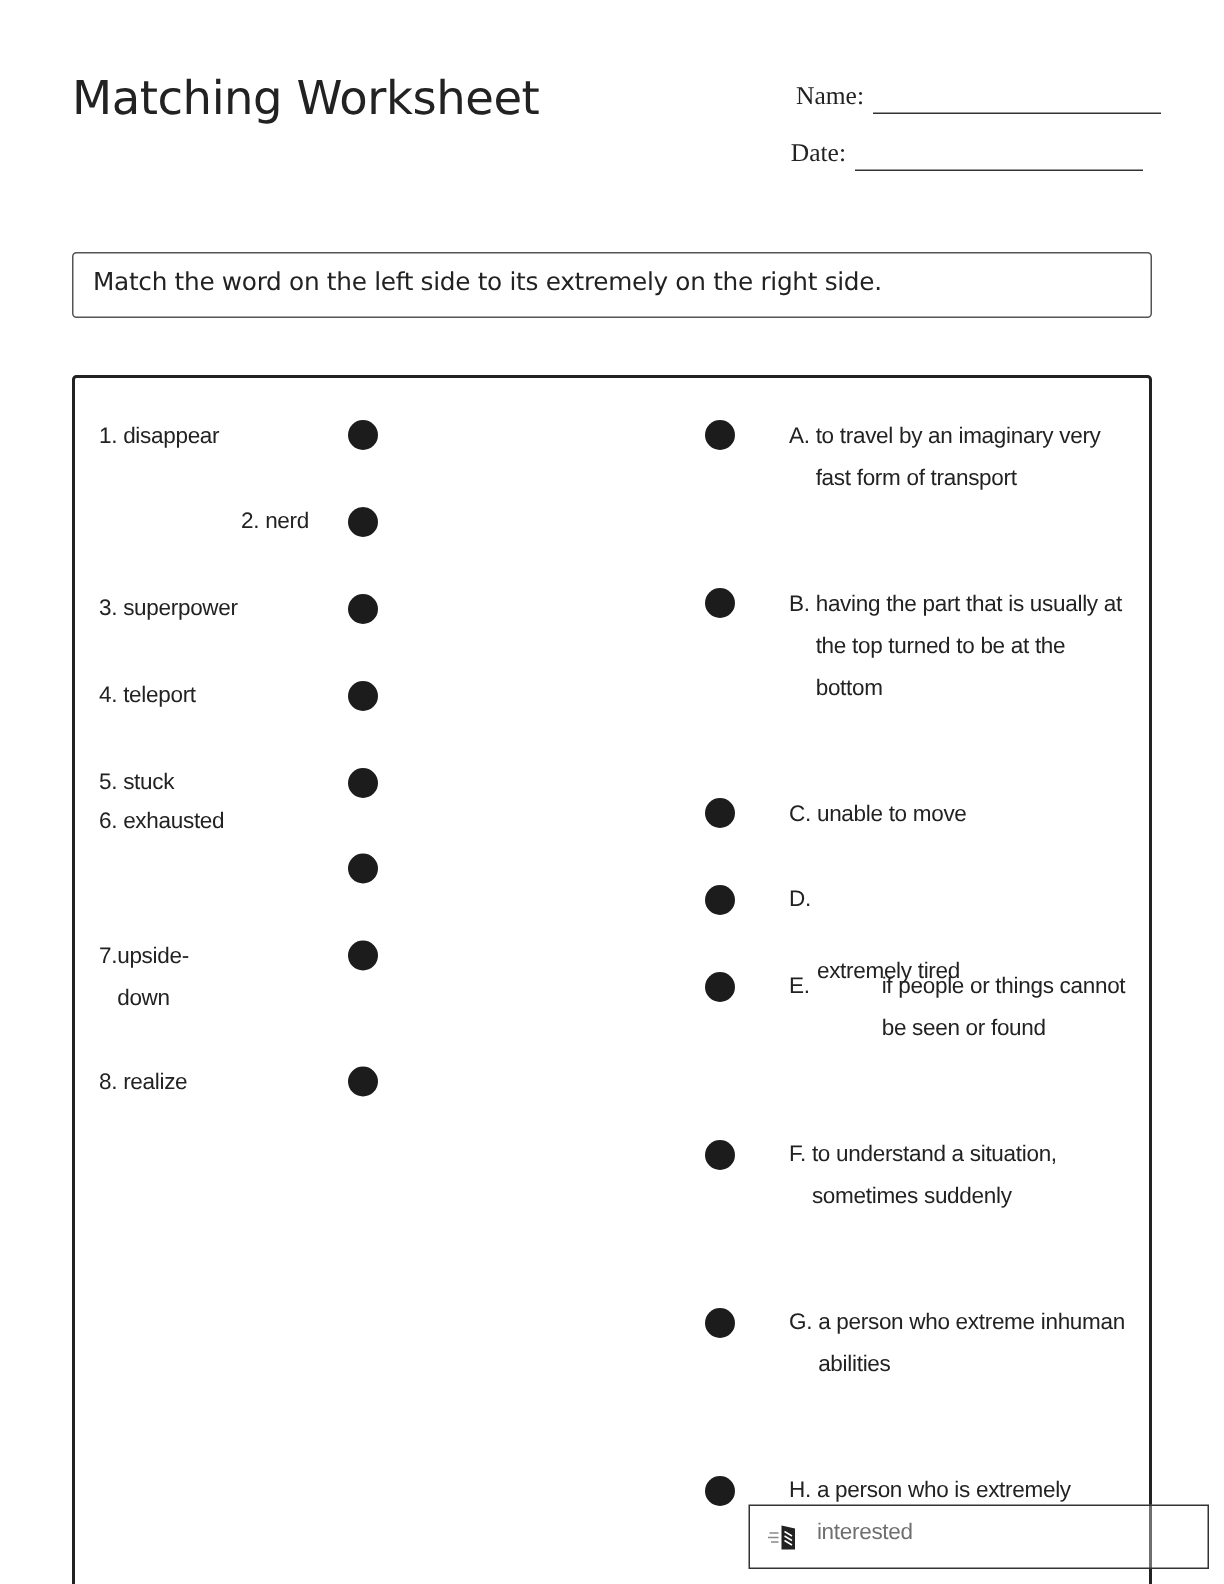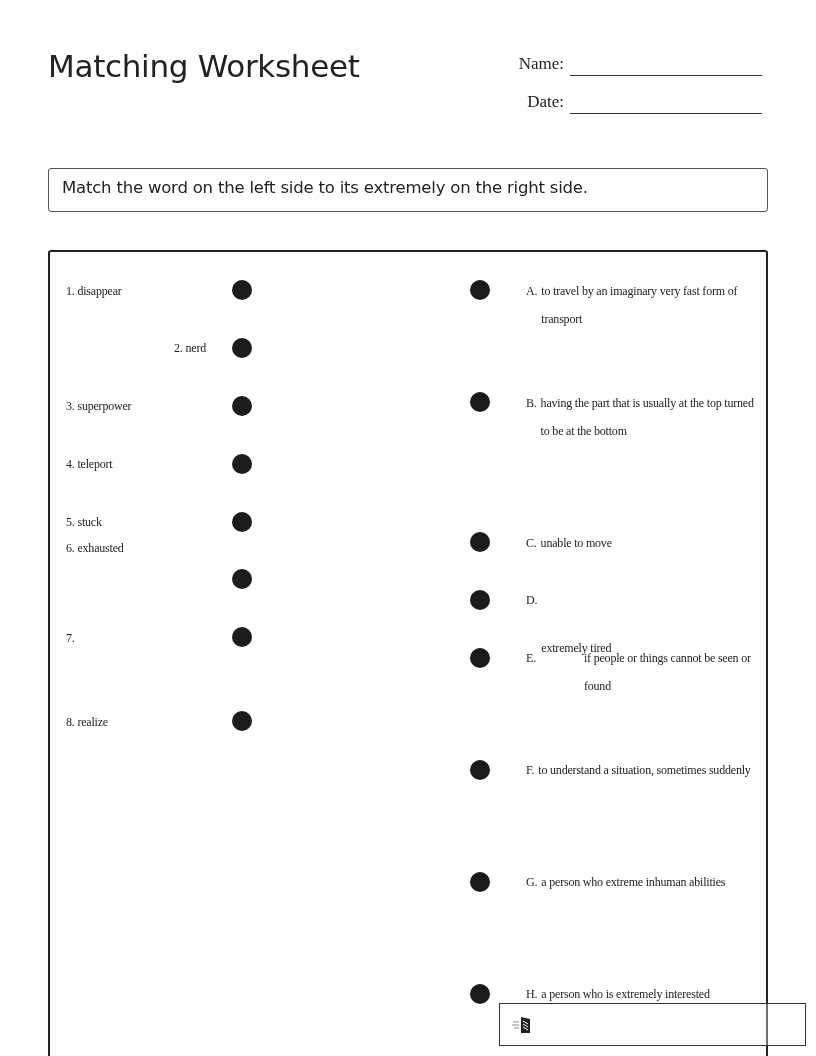--- a/index.html
+++ b/index.html
@@ -23,21 +23,21 @@
     border: 1.5px solid #555; border-radius: 3px;
     font-family: "DejaVu Sans", sans-serif; font-size: 16.5px; color: #222;
     padding: 9px 13px; letter-spacing: -0.2px;
   }
 
   .main-box {
     position: absolute; left: 48px; top: 250px; width: 720px; height: 840px;
     border: 2px solid #222; border-radius: 3px;
   }
 
-  .item { position: absolute; font-family: Liberation Serif, serif; font-size: 12px; color: #222; line-height: 28px; letter-spacing: -0.2px; }
+  .item { position: absolute; font-family: Liberation Sans, sans-serif; font-size: 15px; color: #222; line-height: 28px; letter-spacing: -0.2px; }
   .item .num { display: inline-block; }
   .word-item { left: 66px; width: 140px; }
   .word-item .txt { display: inline; }
   .word-item.wrap { display: flex; }
   .word-item.wrap .num { flex: none; }
   .word-item.wrap .txt { display: block; width: 70px; }
 
   .def-item { left: 526px; width: 228px; display: flex; }
   .def-item .num { flex: none; }
   .def-item .txt { display: block; flex: 1; }
@@ -53,21 +53,21 @@
     display: flex; align-items: center; padding-left: 12px;
     font-family: "DejaVu Sans", sans-serif; font-size: 14px; color: #222;
   }
   .wm-icon { width: 22px; height: 20px; margin-right: 6px; flex: none; }
 </style>
 </head>
 <body>
 
 <div class="title">Matching Worksheet</div>
 
-<div class="meta-row" style="left:500px; top:54px;">
+<div class="meta-row" style="left:512px; top:54px;">
   <span class="meta-label">Name:</span>
   <span class="meta-line"></span>
 </div>
 <div class="meta-row" style="left:500px; top:92px;">
   <span class="meta-label">Date:</span>
   <span class="meta-line"></span>
 </div>
 
 <div class="instructions">Match the word on the left side to its extremely on the right side.</div>
 
@@ -92,20 +92,21 @@
 <div class="item word-item" style="top:508px;">
   <span class="num">5.</span>
   <span class="txt">stuck</span>
 </div>
 <div class="item word-item" style="top:534px;">
   <span class="num">6.</span>
   <span class="txt">exhausted</span>
 </div>
 <div class="item word-item wrap" style="top:624px;">
   <span class="num">7.</span>
+  <span class="txt">upside-down</span>
 </div>
 <div class="item word-item" style="top:708px;">
   <span class="num">8.</span>
   <span class="txt">realize</span>
 </div>
 
 <div class="dot" style="left:232px; top:280px;"></div>
 <div class="dot" style="left:232px; top:338px;"></div>
 <div class="dot" style="left:232px; top:396px;"></div>
 <div class="dot" style="left:232px; top:454px;"></div>

